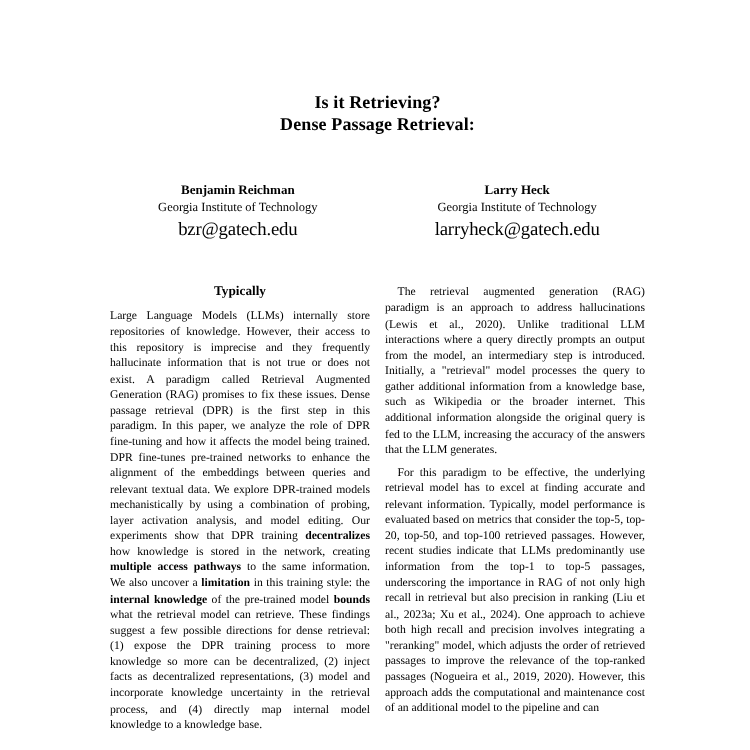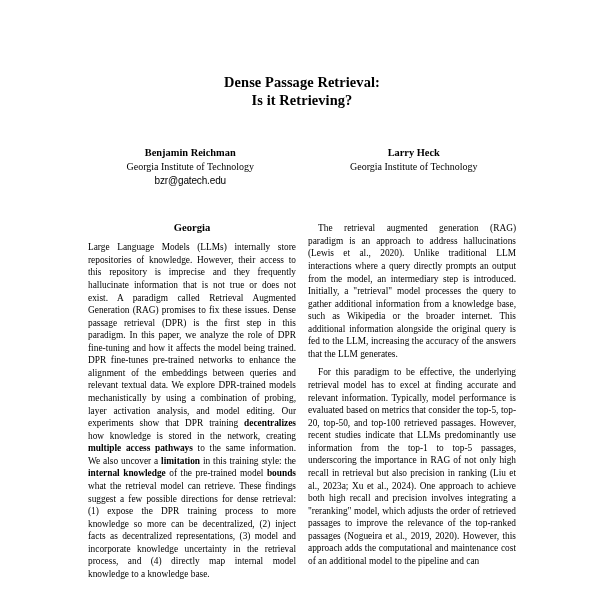--- a/index.html
+++ b/index.html
@@ -53,22 +53,22 @@
     font-size: 10.4px;
     font-weight: bold;
     display: block;
   }
   .author-affil {
     font-size: 10px;
     display: block;
     margin-top: 1px;
   }
   .author-email {
-    font-family: Liberation Sans, sans-serif;
-    font-size: 10px;
+    font-family: Liberation Serif, serif;
+    font-size: 15px;
     display: block;
     margin-top: 1.5px;
     letter-spacing: -0.15px;
   }
 
   
   .columns {
     display: flex;
     margin-top: 35px;
     align-items: flex-start;
@@ -99,41 +99,42 @@
 
   .abstract-body { }
 </style>
 </head>
 <body>
 
 <div class="page">
 
   <div class="title-block">
     <h1 class="paper-title">
+      <span class="tline">Is it Retrieving?</span>
       <span class="tline">Dense Passage Retrieval:</span>
-      <span class="tline">Is it Retrieving?</span>
     </h1>
   </div>
 
   <div class="authors">
     <div class="author">
       <span class="author-name">Benjamin Reichman</span>
       <span class="author-affil">Georgia Institute of Technology</span>
       <span class="author-email">bzr@gatech.edu</span>
     </div>
     <div class="author">
       <span class="author-name">Larry Heck</span>
       <span class="author-affil">Georgia Institute of Technology</span>
+      <span class="author-email">larryheck@gatech.edu</span>
     </div>
   </div>
 
   <div class="columns">
 
     <div class="col col-left">
-      <div class="section-head">Georgia</div>
+      <div class="section-head">Typically</div>
       <p class="para abstract-body"><span>Large Language Models (LLMs) internally store repositories of knowledge. However, their access to this repository is imprecise and they frequently hallucinate information that is not true or does not exist. A paradigm called Retrieval Augmented Generation (RAG) promises to fix these issues. Dense passage retrieval (DPR) is the first step in this paradigm. In this paper, we analyze the role of DPR fine-tuning and how it affects the model being trained. DPR fine-tunes pre-trained networks to enhance the alignment of the embeddings between queries and relevant textual data. We explore DPR-trained models mechanistically by using a combination of probing, layer activation analysis, and model editing. Our experiments show that DPR training </span><span class="b">decentralizes</span><span> how knowledge is stored in the network, creating </span><span class="b">multiple access pathways</span><span> to the same information. We also uncover a </span><span class="b">limitation</span><span> in this training style: the </span><span class="b">internal knowledge</span><span> of the pre-trained model </span><span class="b">bounds</span><span> what the retrieval model can retrieve. These findings suggest a few possible directions for dense retrieval: (1) expose the DPR training process to more knowledge so more can be decentralized, (2) inject facts as decentralized representations, (3) model and incorporate knowledge uncertainty in the retrieval process, and (4) directly map internal model knowledge to a knowledge base.</span></p>
     </div>
 
     <div class="col col-right">
       <p class="para indent">The retrieval augmented generation (RAG) paradigm is an approach to address hallucinations (Lewis et al., 2020). Unlike traditional LLM interactions where a query directly prompts an output from the model, an intermediary step is introduced. Initially, a "retrieval" model processes the query to gather additional information from a knowledge base, such as Wikipedia or the broader internet. This additional information alongside the original query is fed to the LLM, increasing the accuracy of the answers that the LLM generates.</p>
       <p class="para indent">For this paradigm to be effective, the underlying retrieval model has to excel at finding accurate and relevant information. Typically, model performance is evaluated based on metrics that consider the top-5, top-20, top-50, and top-100 retrieved passages. However, recent studies indicate that LLMs predominantly use information from the top-1 to top-5 passages, underscoring the importance in RAG of not only high recall in retrieval but also precision in ranking (Liu et al., 2023a; Xu et al., 2024). One approach to achieve both high recall and precision involves integrating a "reranking" model, which adjusts the order of retrieved passages to improve the relevance of the top-ranked passages (Nogueira et al., 2019, 2020). However, this approach adds the computational and maintenance cost of an additional model to the pipeline and can</p>
     </div>
 
   </div>
 </div>

